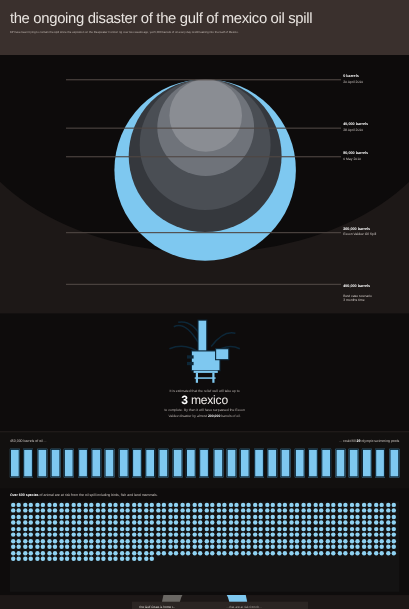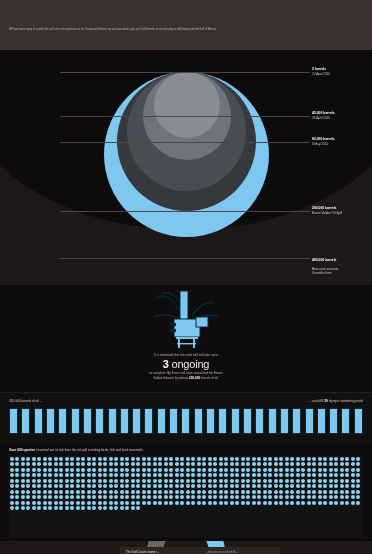--- a/index.html
+++ b/index.html
@@ -250,20 +250,21 @@
     font-size: 2.8px;
     color: #b5aeaa;
   }
 </style>
 </head>
 <body>
 
 <div class="page">
 
   <div class="header">
+    <div class="header-title">the ongoing disaster of the gulf of mexico oil spill</div>
     <div class="header-sub">BP have been trying to contain the spill since the explosion on the Deepwater Horizon rig over two weeks ago, yet 5,000 barrels of oil every day is still leaking into the Gulf of Mexico.</div>
   </div>
 
   <div class="circles-section">
     <div class="vignette"></div>
 
     <div class="ring" style="left:104px; top:22px; width:165px; height:165px; background:#7ec8f0;"></div>
     <div class="ring" style="left:117px; top:22px; width:139px; height:139px; background:#35383d;"></div>
     <div class="ring" style="left:127px; top:22px; width:119px; height:119px; background:#4a4e54;"></div>
     <div class="ring" style="left:143px; top:22px; width:88px; height:88px; background:#6f737a;"></div>
@@ -319,21 +320,21 @@
         <rect x="40" y="50" width="22" height="2" fill="#7ec8f0"></rect>
         <rect x="42" y="52" width="2" height="9" fill="#7ec8f0"></rect>
         <rect x="57" y="52" width="2" height="9" fill="#7ec8f0"></rect>
         <rect x="41" y="56" width="19" height="1.4" fill="#7ec8f0"></rect>
       </svg>
     </div>
     <div class="rig-text">
       <div class="rig-line-top">It is estimated that the relief well will take up to</div>
       <div class="rig-months">
         <b>3</b>
-        <span>ongoing</span>
+        <span>mexico</span>
       </div>
       <div class="rig-line-bot">to complete. By then it will have surpassed the Exxon</div>
       <div class="rig-line-bot">
         <span>Valdez disaster by almost </span><b>200,000</b><span> barrels of oil.</span>
       </div>
     </div>
   </div>
 
   <div class="pools-section">
     <div class="pools-label-left">450,000 barrels of oil ...</div>

